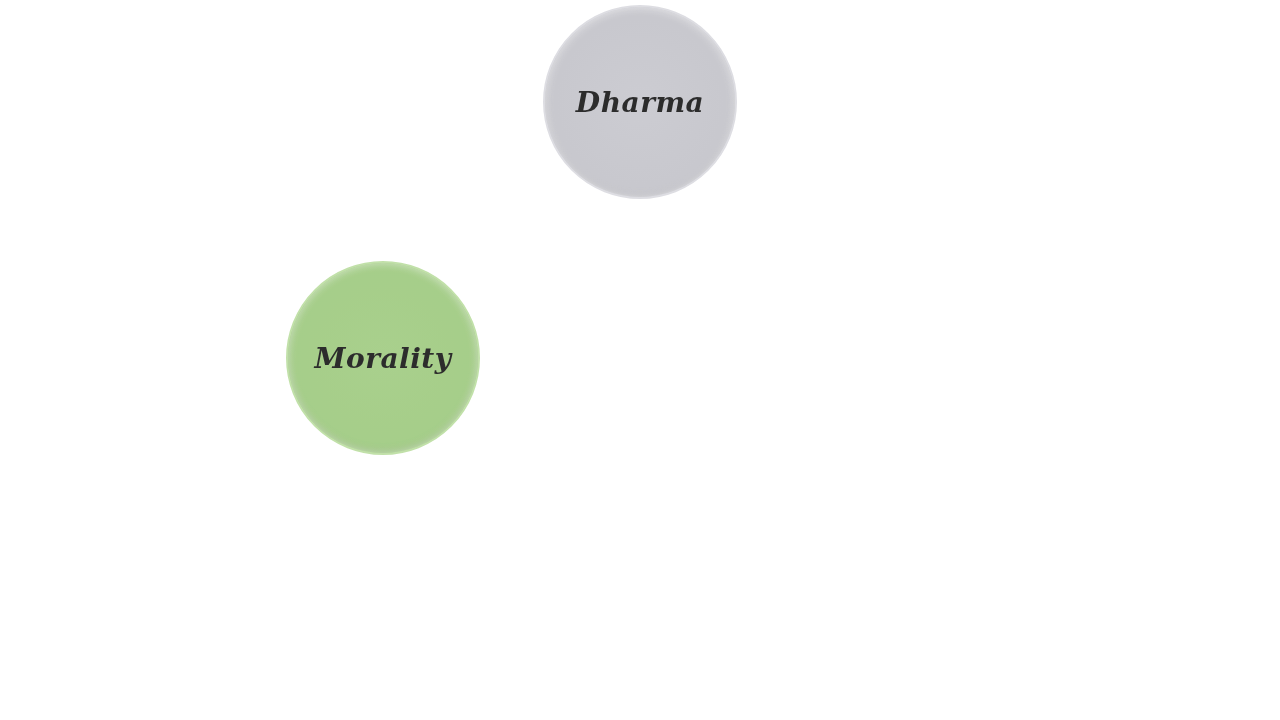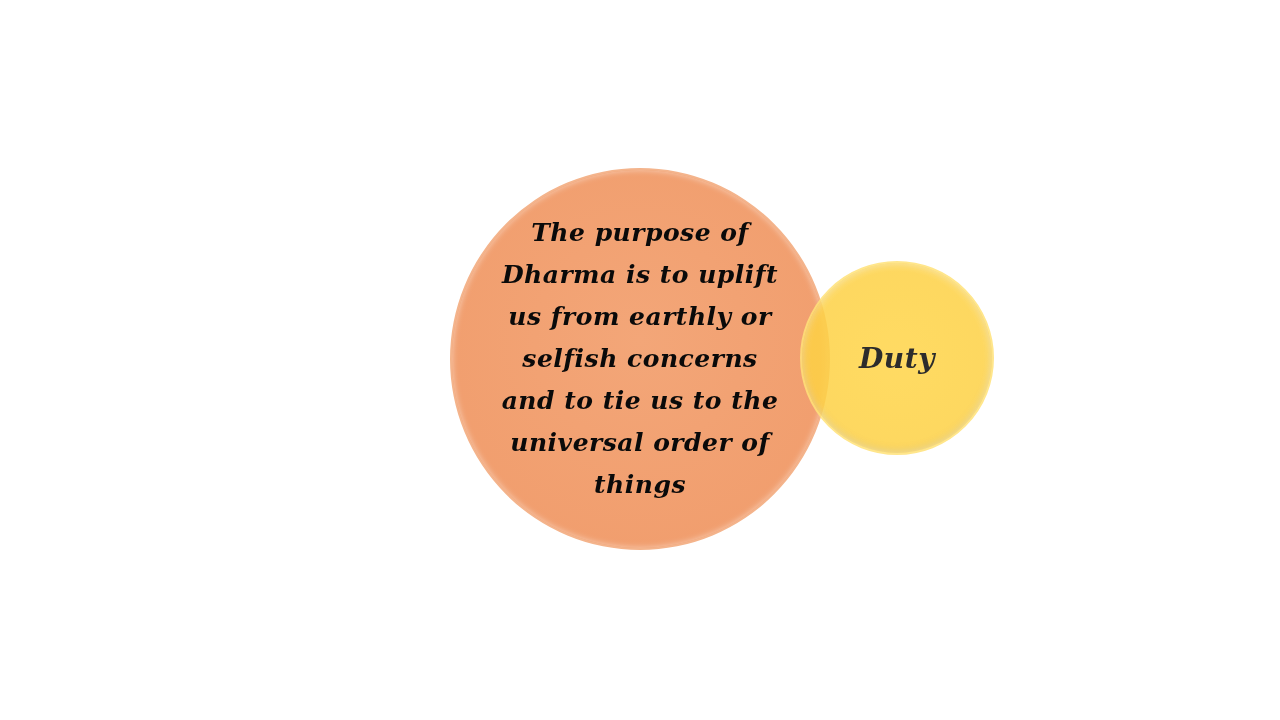--- a/index.html
+++ b/index.html
@@ -74,19 +74,19 @@
       background: radial-gradient(circle at 50% 50%, #8ebaea 0%, #89b6e8 78%, #7eaee2 100%);
       border: 2px solid #a9cdf2;
       box-shadow: inset 0 0 8px rgba(255,255,255,0.6), inset 0 -3px 6px rgba(60,100,160,0.35);
     }
     .satellite .label { position: relative; z-index: 3; opacity: 1; }
   </style>
 </head>
 <body>
 
 <div id="stage">
-  <div id="center" class="circle">
-    <span class="label">The purpose of Dharma is to uplift us from earthly or selfish concerns and to tie us to the universal order of things</span>
+  <div id="dharma" class="circle satellite">
+    <span class="label">Dharma</span>
   </div>
-  <div id="duty" class="circle satellite">
-    <span class="label">Duty</span>
+  <div id="morality" class="circle satellite">
+    <span class="label">Morality</span>
   </div>
 </div>
 
 </body></html>

